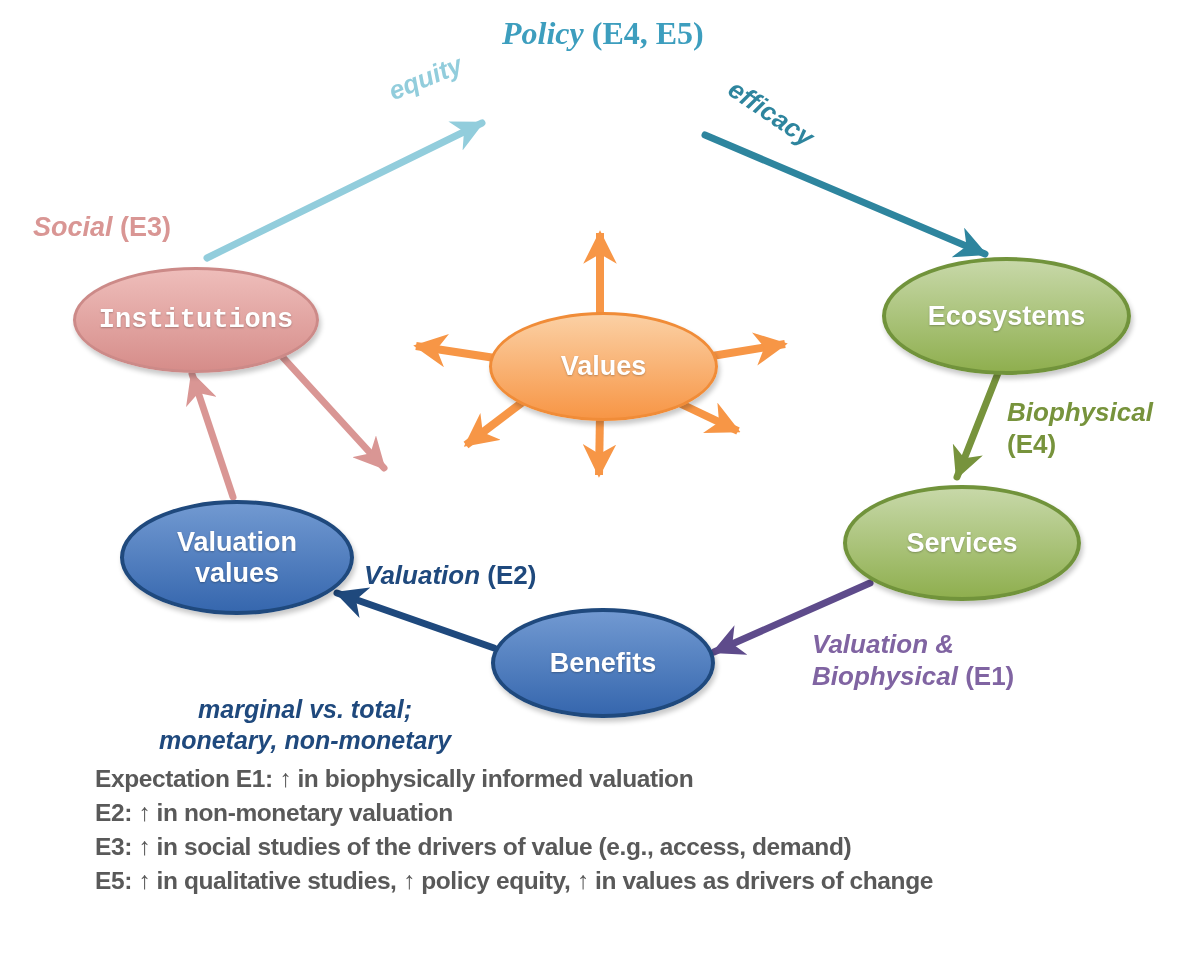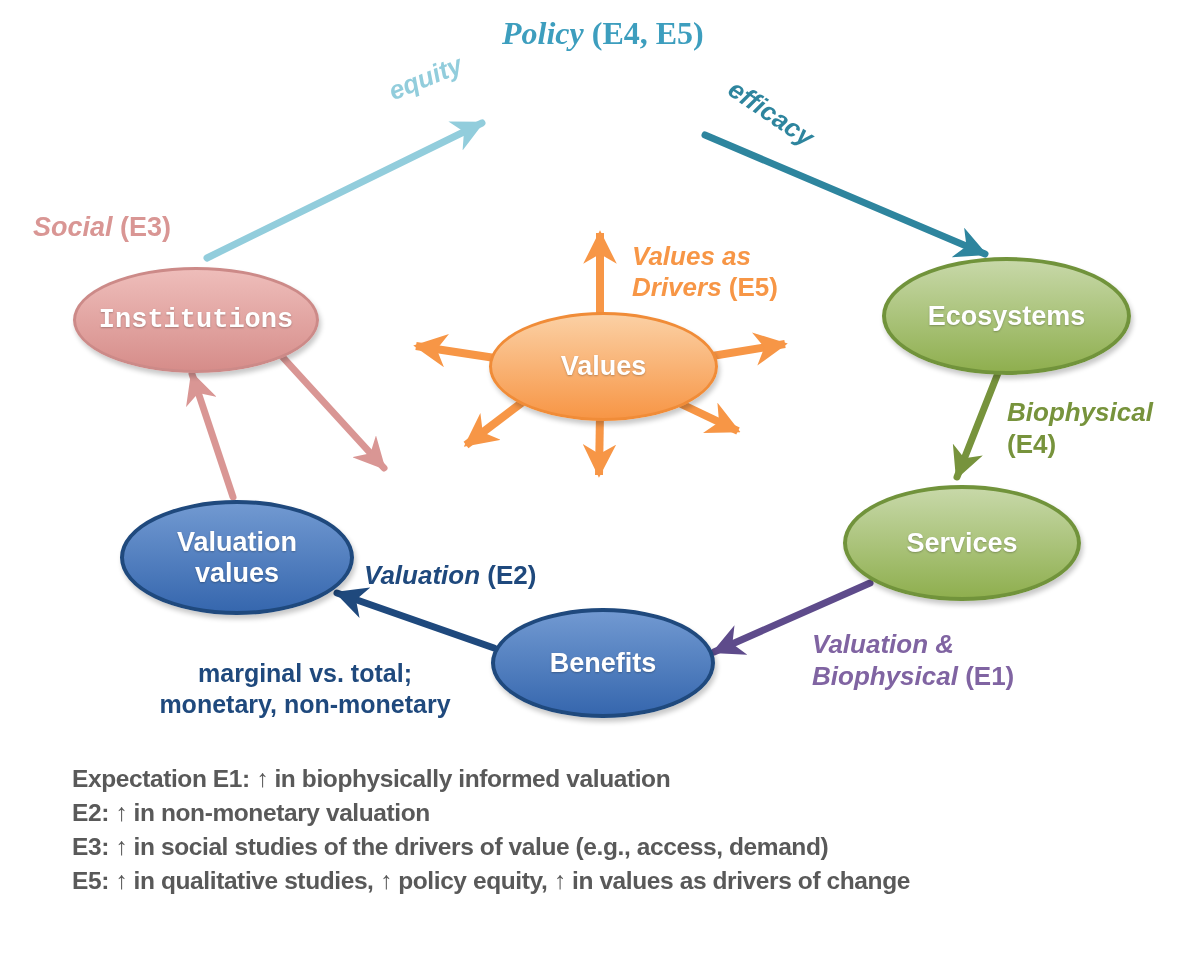--- a/index.html
+++ b/index.html
@@ -41,25 +41,25 @@
   .n-green{background:linear-gradient(180deg,var(--green-fill-light) 0%,var(--green-fill-dark) 100%);border:4px solid var(--green-border);}
   .n-blue{background:linear-gradient(180deg,var(--blue-fill-light) 0%,var(--blue-fill-dark) 100%);border:4px solid var(--blue-border);}
   .n-orange .node-label{}
 
   
   .lbl{position:absolute;font-weight:bold;font-size:26px;white-space:nowrap;}
   .lbl i{font-style:italic;}
   .lbl .lbl-line{white-space:nowrap;}
   .rot{transform-origin:left center;}
 
-  .note{text-align:center;}
+  .note{text-align:center;font-style:italic;margin-top:36px;}
 
   
   .legend{position:absolute;color:var(--legend-gray);font-weight:bold;
-    font-size:24.5px;line-height:34px;letter-spacing:-0.4px;white-space:nowrap;}
+    font-size:24.5px;line-height:34px;letter-spacing:-0.4px;white-space:nowrap;margin-left:23px;}
 </style>
 </head>
 <body>
 
 <div class="stage">
 
   <svg class="arrows" viewBox="0 0 1199 955">
     <defs>
       <marker id="mk-lightblue" viewBox="0 0 12 12" refX="11" refY="6" markerWidth="4.6" markerHeight="4.6" orient="auto">
           <path class="f-lightblue" d="M0,0 L12,6 L0,12 L3.5,6 Z"></path>
@@ -128,24 +128,20 @@
   </div>
 
   <div class="lbl rot" style="left:731px;top:71px;color:var(--teal-dark);transform:rotate(34deg);">
     <i>efficacy</i>
   </div>
 
   <div class="lbl" style="left:33px;top:212px;font-size:27px;color:var(--pink);">
     <i>Social</i><span> (E3)</span>
   </div>
 
-  <div class="lbl" style="left:632px;top:241px;color:var(--orange);line-height:31px;">
-    <div class="lbl-line"><i>Values as</i></div>
-    <div class="lbl-line"><i>Drivers</i><span> (E5)</span></div>
-  </div>
 
   <div class="lbl" style="left:1007px;top:396px;color:var(--green);line-height:32px;">
     <div class="lbl-line"><i>Biophysical</i></div>
     <div class="lbl-line"><span>(E4)</span></div>
   </div>
 
   <div class="lbl" style="left:812px;top:628px;color:var(--purple);line-height:32px;">
     <div class="lbl-line"><i>Valuation &amp;</i></div>
     <div class="lbl-line"><i>Biophysical</i><span> (E1)</span></div>
   </div>

